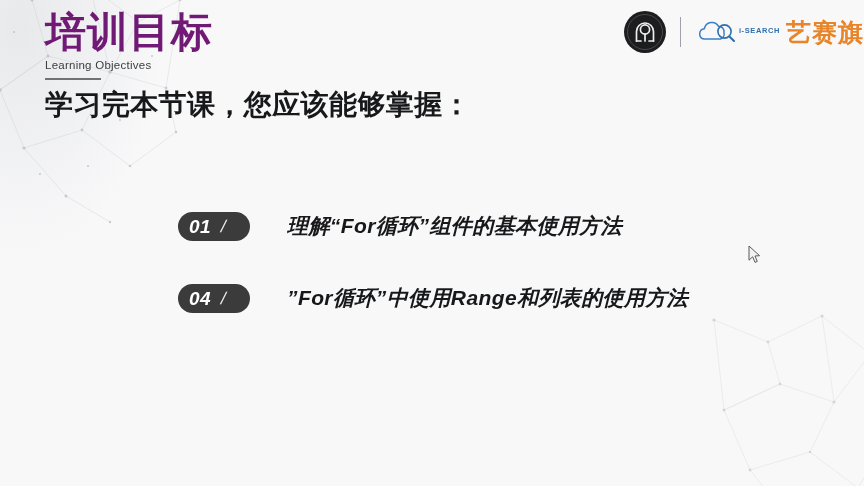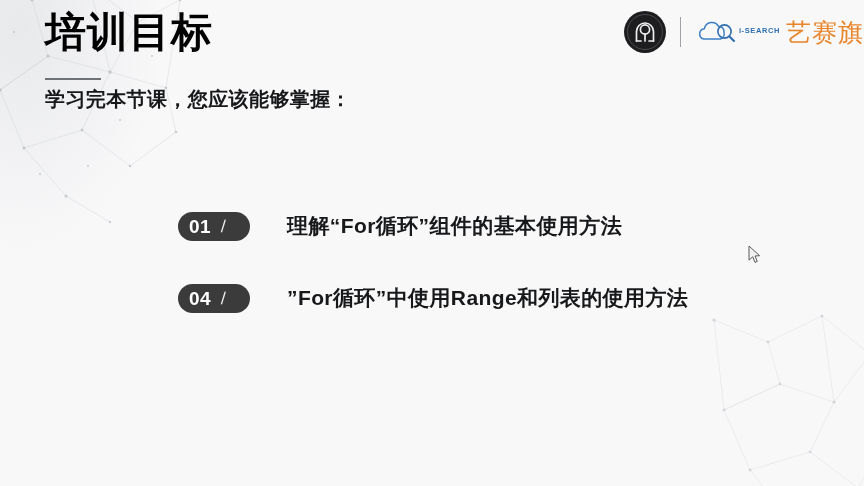--- a/index.html
+++ b/index.html
@@ -53,21 +53,21 @@
 
   
   .title-block {
     position: absolute;
     left: 45px;
     top: 8px;
   }
   .slide-title {
     font-size: 41px;
     font-weight: 700;
-    color: #000000;
+    color: #701a75;
     letter-spacing: 1px;
     line-height: 1.18;
     white-space: nowrap;
   }
   .slide-subtitle-en {
     margin-top: 3px;
     font-size: 11.5px;
     color: #3b3d40;
     letter-spacing: 0.25px;
     font-weight: 400;
@@ -79,21 +79,21 @@
     top: 78px;
     width: 56px;
     height: 2px;
     background: #6f7377;
   }
 
   .lead-line {
     position: absolute;
     left: 45px;
     top: 86px;
-    font-size: 20px;
+    font-size: 28px;
     font-weight: 700;
     color: #17181a;
     letter-spacing: 0.4px;
     white-space: nowrap;
   }
 
   
   .logo-cluster {
     position: absolute;
     right: 0px;
@@ -123,40 +123,41 @@
   .isearch-icon { width: 46px; height: 28px; display:block; }
   .isearch-word {
     font-size: 7.5px;
     font-weight: 700;
     color: #2c6fb0;
     letter-spacing: 0.6px;
     margin-top: -4px;
   }
   .brand-cn {
     font-size: 25px;
-    font-weight: 400;
+    font-weight: 700;
     color: #e8852a;
     letter-spacing: 1px;
     margin-left: 6px;
     white-space: nowrap;
     flex: 0 0 auto;
   }
 
   
   .objectives {
     position: absolute;
     left: 178px;
     top: 208px;
     width: 660px;
   }
   .objective-row {
     display: flex;
     align-items: center;
     height: 36px;
     margin-bottom: 36px;
+    font-style: italic;
   }
   .num-pill {
     position: relative;
     width: 72px;
     height: 29px;
     border-radius: 15px;
     background: #3b3b3c;
     display: flex;
     align-items: center;
     flex: 0 0 auto;
@@ -255,20 +256,21 @@
         <circle cx="66" cy="164" r="1.4"></circle>
       <circle cx="126" cy="146" r="1.3"></circle>
         <circle cx="104" cy="212" r="1.2"></circle>
       <circle cx="174" cy="182" r="1.3"></circle>
         <circle cx="210" cy="120" r="1.3"></circle>
     </g>
   </svg>
 
   <div class="title-block">
     <div class="slide-title">培训目标</div>
+    <div class="slide-subtitle-en">Learning Objectives</div>
   </div>
 
   <div class="rule"></div>
 
   <div class="lead-line">学习完本节课，您应该能够掌握：</div>
 
   <div class="logo-cluster">
 
     <svg class="logo-badge" viewBox="0 0 44 44">
       <circle cx="22" cy="22" r="21" fill="#1d1d1f"></circle>

